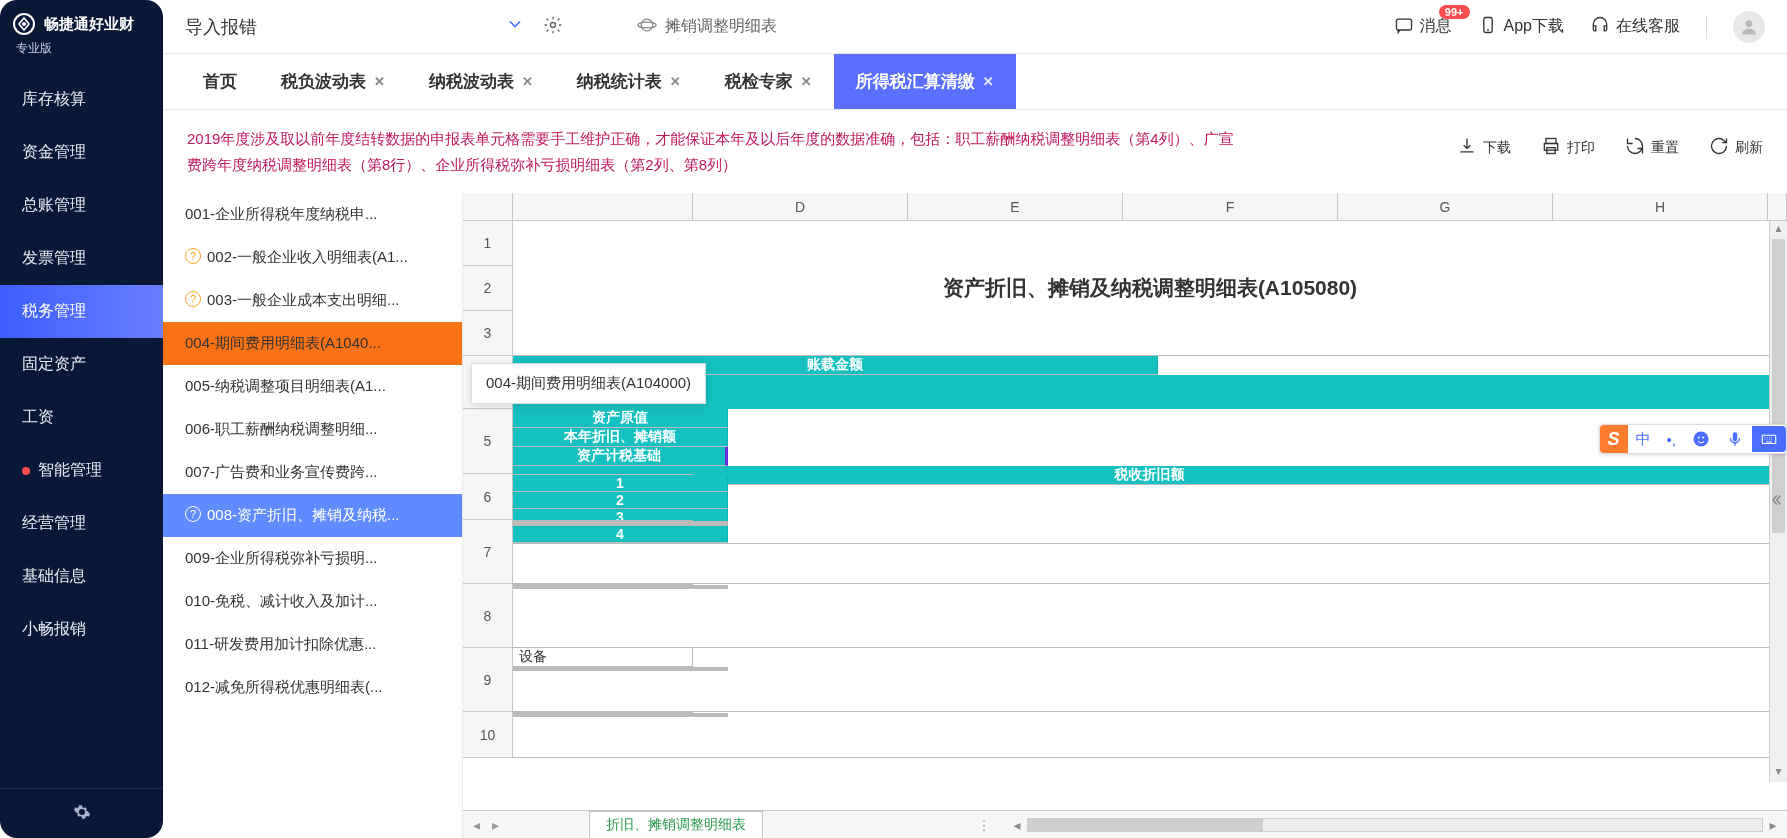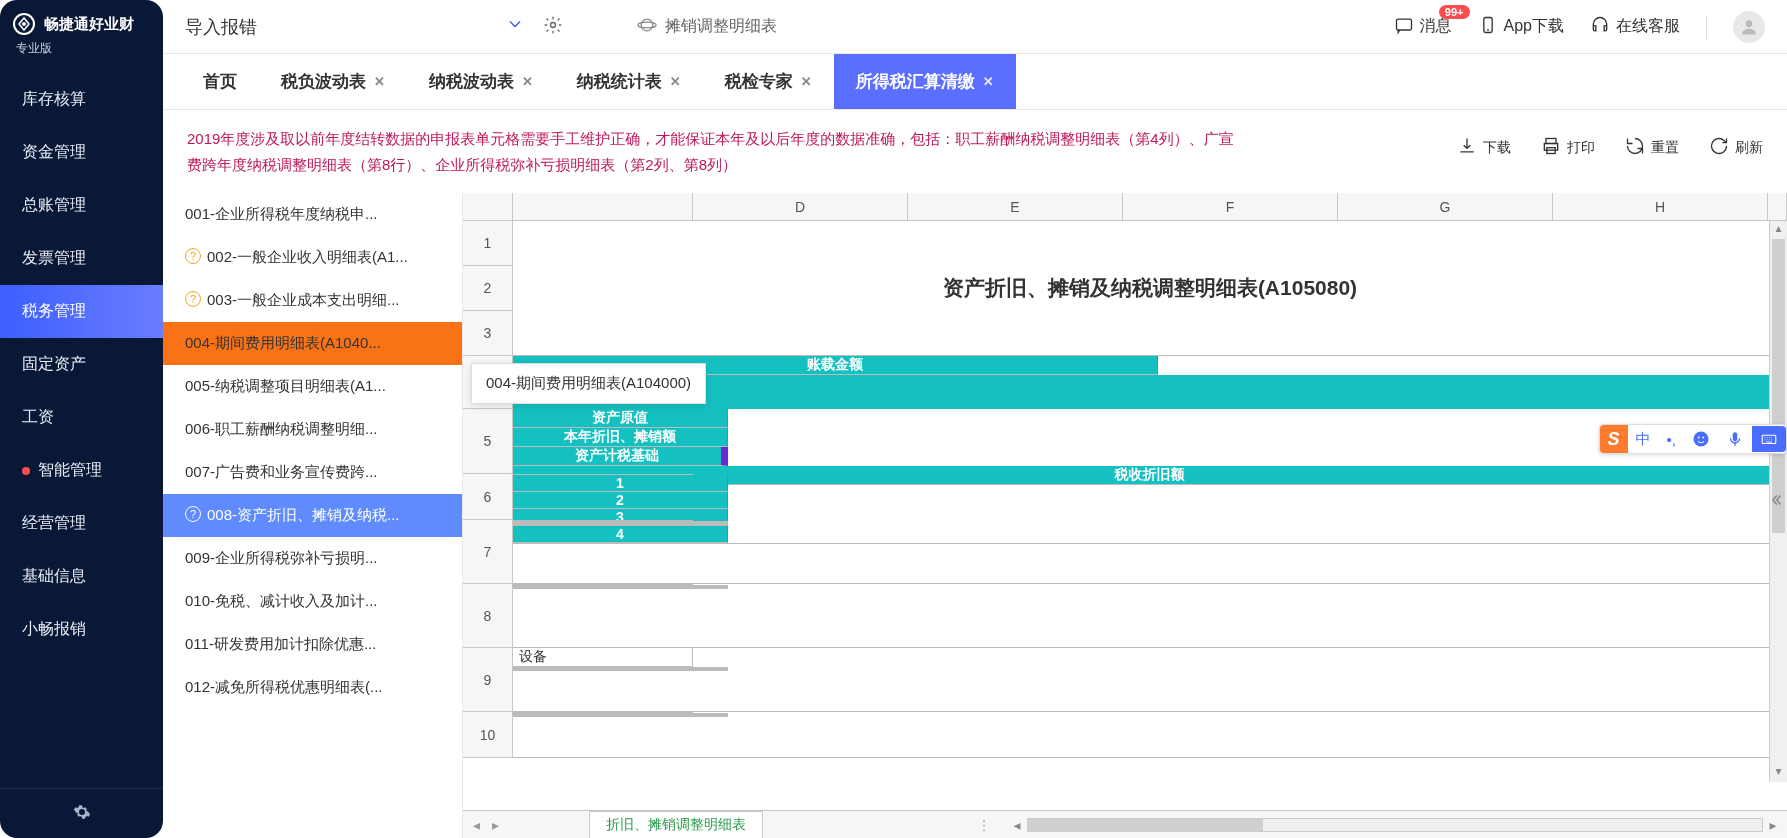--- a/index.html
+++ b/index.html
@@ -361,21 +361,21 @@
                 <div class="grid-row" style="height:53px">
                   <div class="cell" style="width:180px;border-bottom:none"></div>
                   <div class="cell teal-header" style="width:645px;border-right:1px solid #0fb0b0">账载金额</div>
                   <div class="cell teal-header" style="width:215px;border-bottom:none;border-right:1px solid #0fb0b0"></div>
                   <div class="cell teal-header" style="flex:1;border-bottom:none"></div>
                 </div>
                 <div class="grid-row" style="height:65px">
                   <div class="cell" style="width:180px;border-bottom:none"></div>
                   <div class="cell teal-header" style="width:215px;border-right:1px solid #0fb0b0">资产原值</div>
                   <div class="cell teal-header" style="width:215px;border-right:1px solid #0fb0b0">本年折旧、摊销额</div>
-                  <div class="cell teal-header" style="width:215px;border-right:7px solid #6d28d9">资产计税基础</div>
+                  <div class="cell teal-header" style="width:215px;border-right:3px solid #6d28d9">资产计税基础</div>
                   <div class="cell teal-header" style="flex:1">税收折旧额</div>
                 </div>
                 <div class="grid-row" style="height:46px">
                   <div class="cell" style="width:180px"></div>
                   <div class="cell teal-header" style="width:215px;border-right:1px solid #0fb0b0">1</div>
                   <div class="cell teal-header" style="width:215px;border-right:1px solid #0fb0b0">2</div>
                   <div class="cell teal-header" style="width:215px;border-right:1px solid #0fb0b0">3</div>
                   <div class="cell teal-header" style="width:215px;border-right:1px solid #0fb0b0">4</div>
                   <div class="cell teal-header" style="flex:1"></div>
                 </div>

